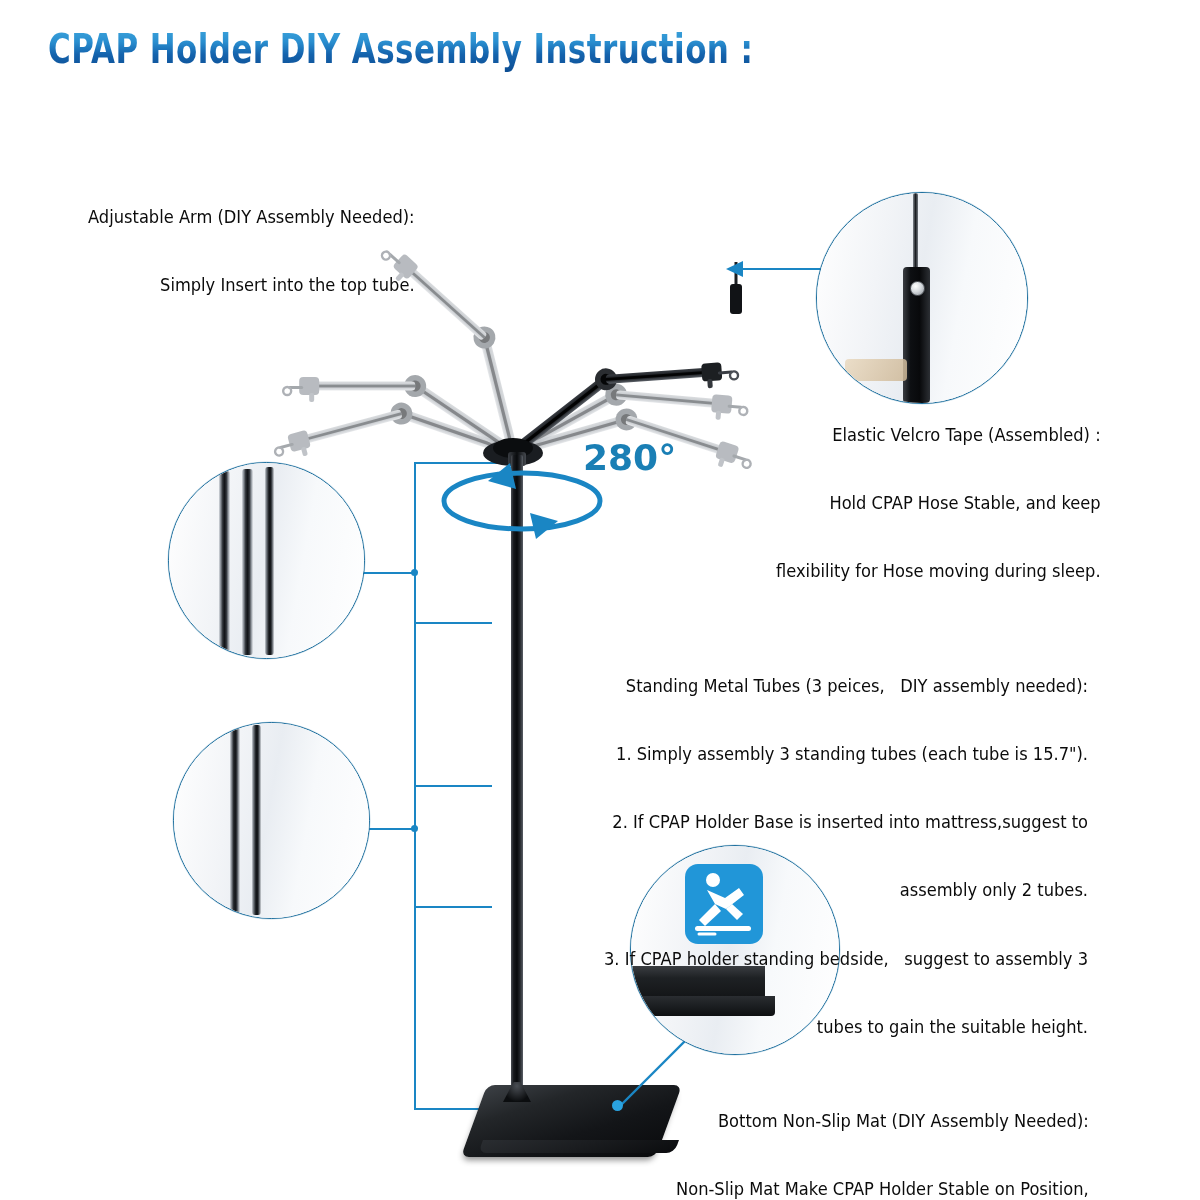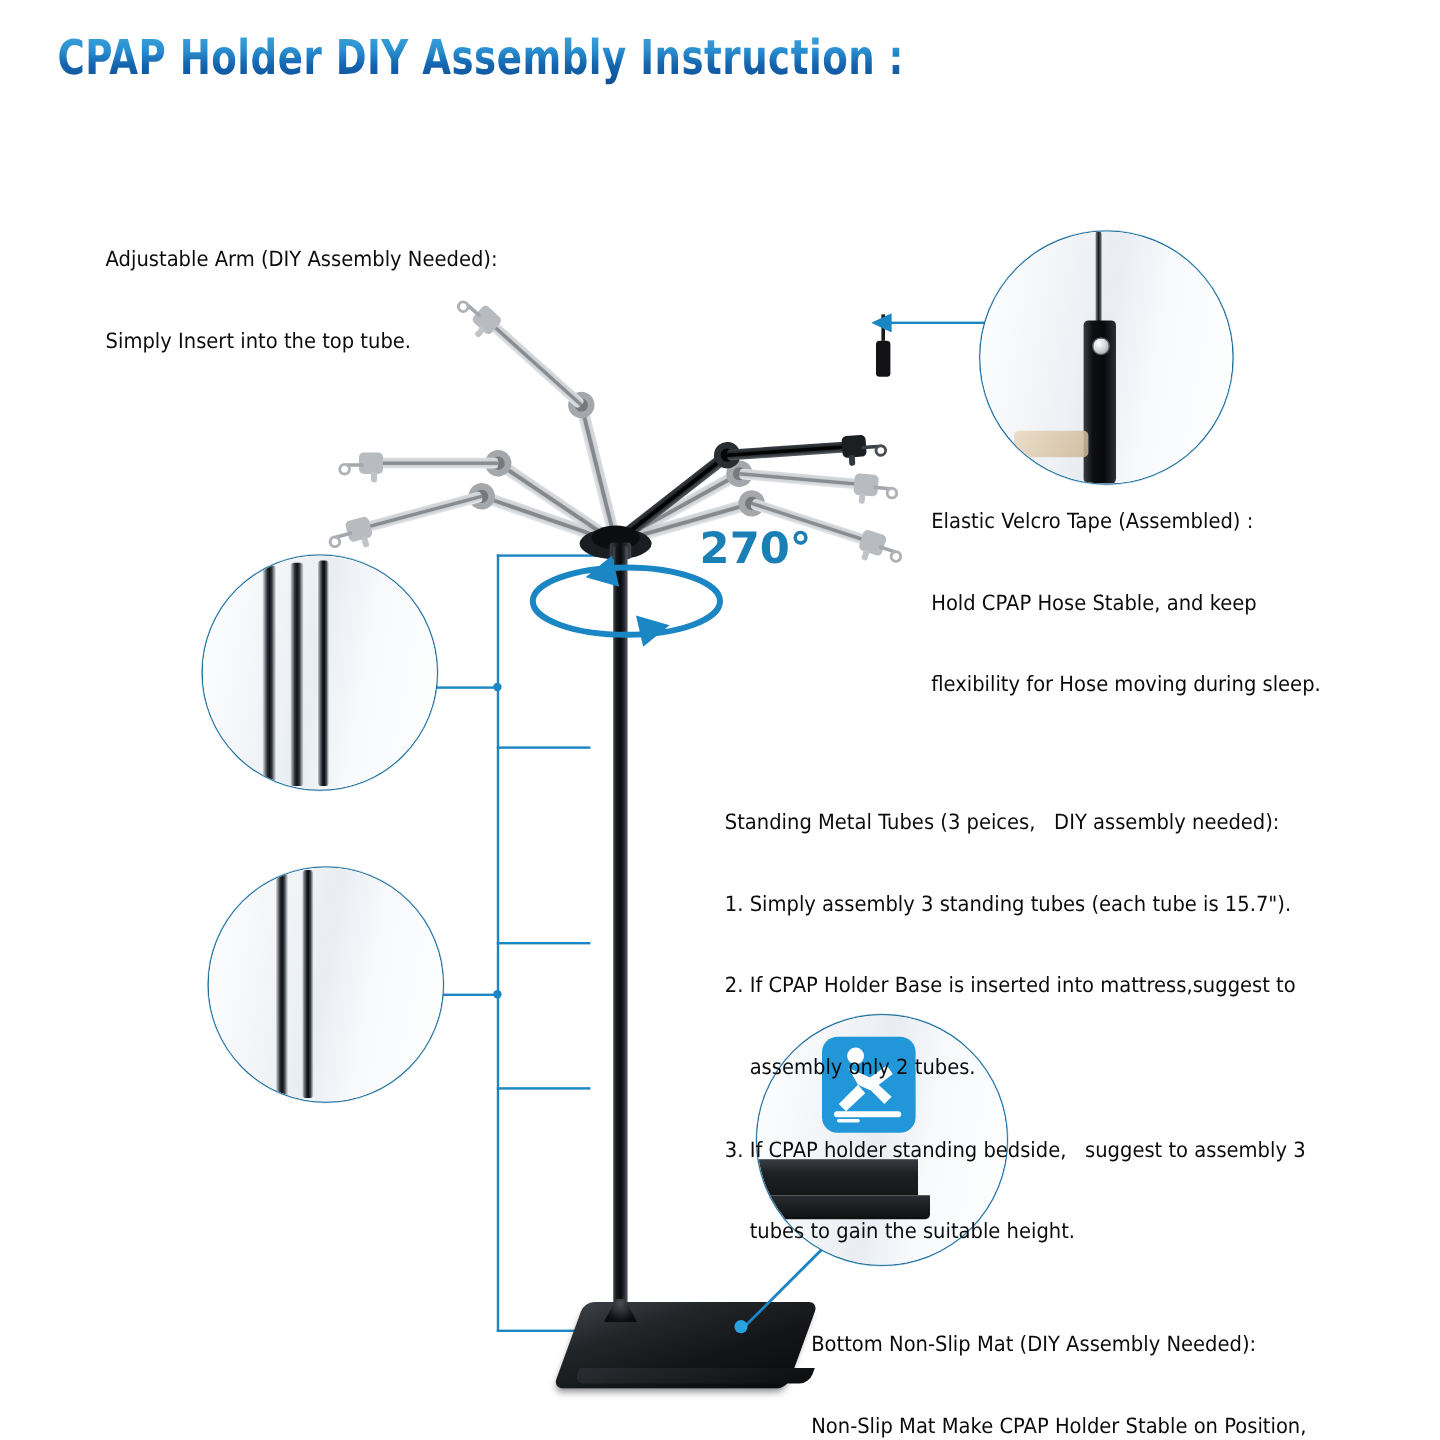--- a/index.html
+++ b/index.html
@@ -3,21 +3,21 @@
 <meta charset="utf-8">
 <style>
   html,body{margin:0;padding:0;}
   body{
     width:1200px;height:1200px;
     background:#ffffff;
     font-family:"Liberation Sans","DejaVu Sans",sans-serif;
     overflow:hidden;
     position:relative;
   }
-  #stage{position:absolute;inset:0;width:956px;height:1200px;}
+  #stage{position:absolute;inset:0;width:956px;height:1200px;text-align:right;}
   .abs{position:absolute;}
 
   
   #title{
     left:48px;top:26px;
     font-family:"DejaVu Sans","Liberation Sans",sans-serif;
     font-size:40px;
     font-weight:bold;
     letter-spacing:0.5px;
     font-stretch:condensed;
@@ -274,21 +274,21 @@
   <div class="abs" id="pole"></div>
   <div class="abs" id="baseplate"></div>
   <div class="abs" id="baseedge"></div>
   <div class="abs" id="baseCollar"></div>
 
   <svg id="rotSvg" class="abs" width="190" height="92" viewBox="0 0 190 92">
     <ellipse cx="90" cy="46" rx="78" ry="28" fill="none" stroke="#1a86c4" stroke-width="5"></ellipse>
     <polygon points="78,8 56,26 84,34" fill="#1a86c4"></polygon>
     <polygon points="104,84 126,66 98,58" fill="#1a86c4"></polygon>
   </svg>
-  <div class="abs" id="deg360">270°</div>
+  <div class="abs" id="deg360">280°</div>
 
   <div class="ll h abs" style="left:735px;top:268px;width:98px;"></div>
   <svg class="abs" style="left:726px;top:260px;" width="20" height="18" viewBox="0 0 20 18">
     <polygon points="0,9 17,1 17,17" fill="#1a86c4"></polygon>
   </svg>
   <div class="abs callout" style="left:816px;top:192px;width:210px;height:210px;">
     <div class="glossbg"></div>
     <div class="strapTail" style="left:96px;top:0px;width:5px;height:80px;"></div>
     <div class="strapBody" style="left:86px;top:74px;width:27px;height:136px;"></div>
     <div class="rivet" style="left:93px;top:88px;"></div>

